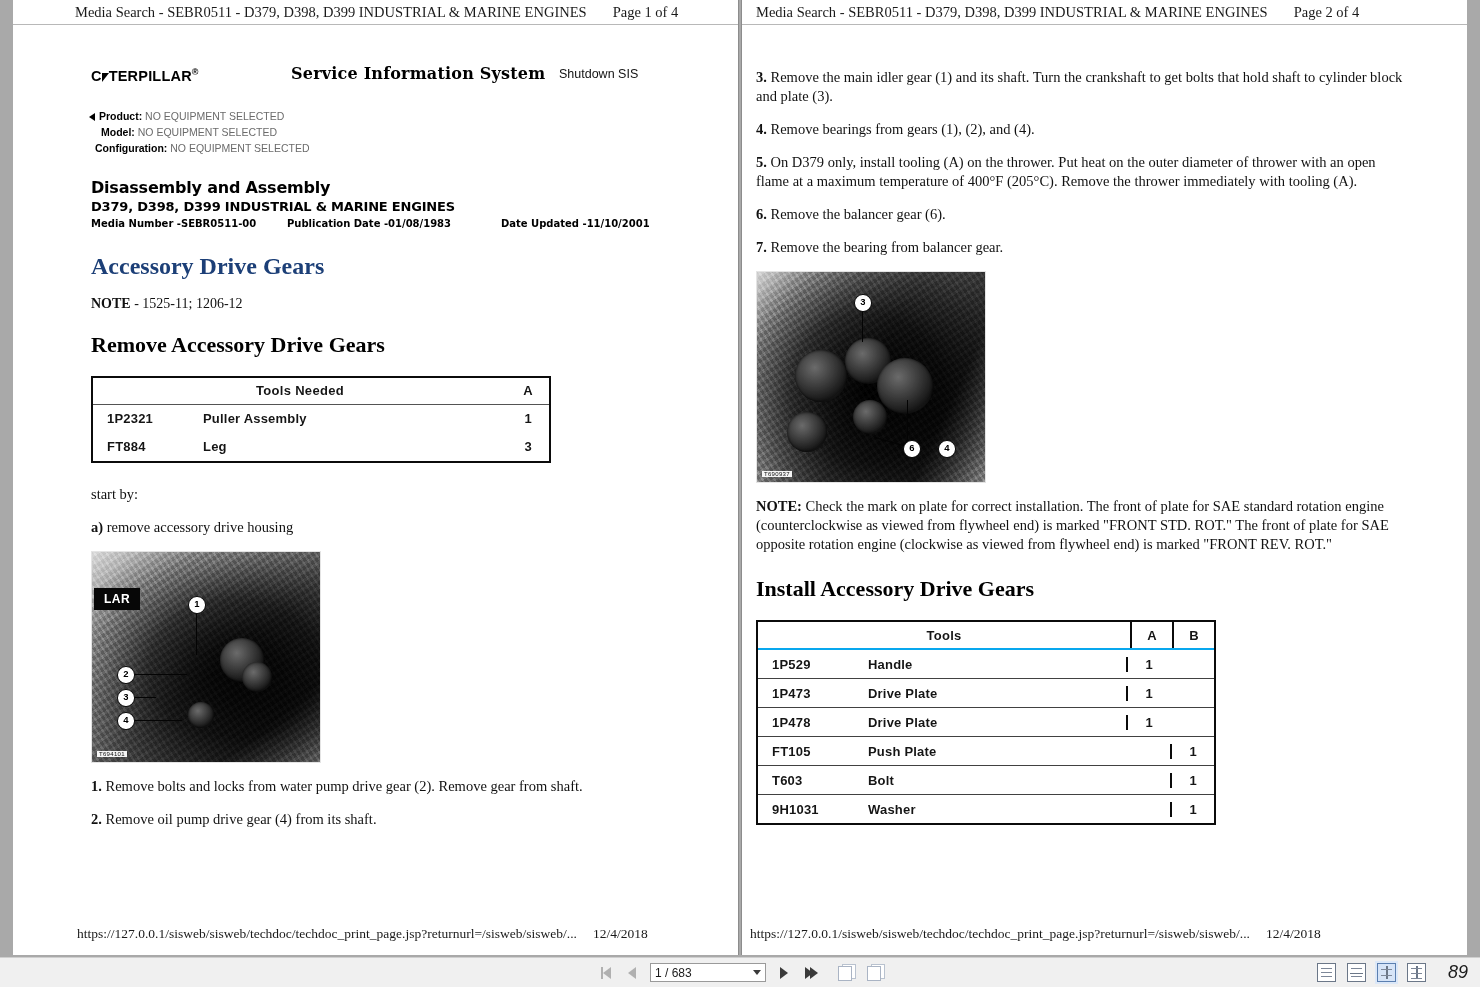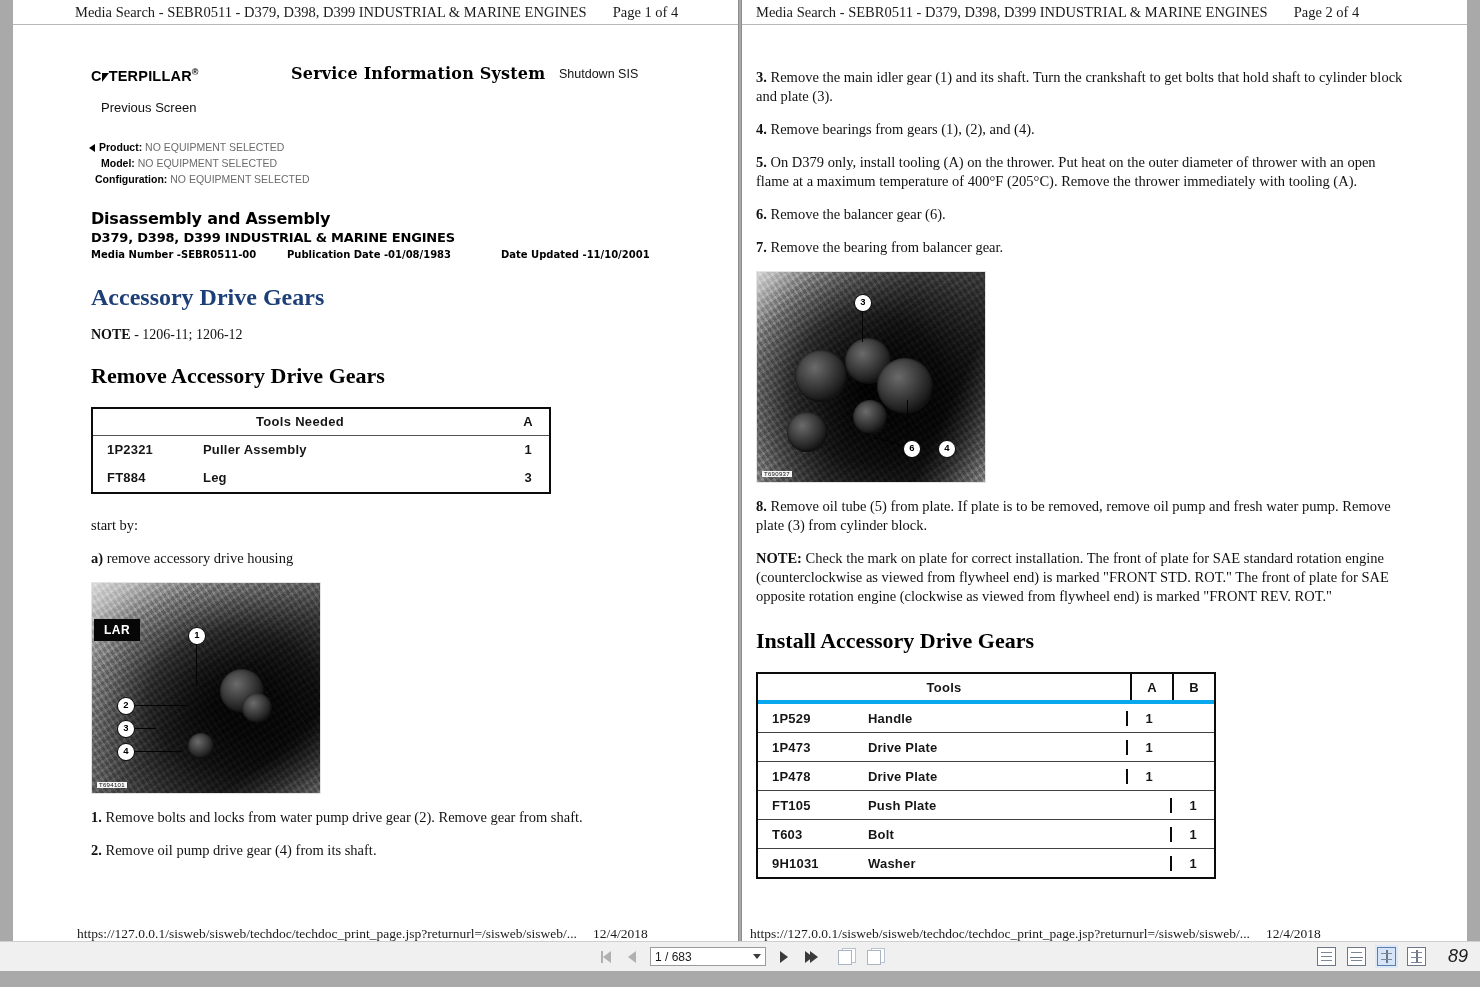--- a/index.html
+++ b/index.html
@@ -255,21 +255,21 @@
     font-weight: bold;
     letter-spacing: 0.2px;
   }
   .tt-row .c-qty {
     width: 42px;
     text-align: center;
     font-weight: bold;
   }
 
   
-  .tool-table.ruled .tt-head { border-bottom: 4px solid #0ea5e9; }
+  .tool-table.ruled .tt-head { border-bottom: 2px solid #0ea5e9; }
   .tool-table.ruled .tt-row { border-bottom: 1px solid #444; }
   .tool-table.ruled .tt-row:last-child { border-bottom: none; }
   .tool-table.ruled .c-qty { border-left: 2px solid #111; }
   .tool-table.ruled .tt-head .th-col { border-left: 2px solid #111; height: 100%; display:flex; align-items:center; justify-content:center; box-sizing:border-box;}
 
   .para {
     font-family: "Liberation Serif", serif;
     font-size: 14.5px;
     line-height: 19px;
     color: #111;
@@ -354,21 +354,21 @@
     font-weight: bold;
     font-size: 12px;
     line-height: 22px;
     text-align: center;
     letter-spacing: 0.5px;
   }
 
   
   .toolbar {
     position: absolute;
-    left: 0; bottom: 16px;
+    left: 0; bottom: 0;
     width: 1480px;
     height: 29px;
     background: #f0f0f0;
     border-top: 1px solid #cfcfcf;
     display: flex;
     align-items: center;
     font-family: "Liberation Sans", sans-serif;
   }
   .tb-center {
     position: absolute;
@@ -471,21 +471,20 @@
       <div class="content">
 
         <div class="sis-top">
           <div class="cat-logo">
             <span>C</span><span class="wedge"></span><span>TERPILLAR</span><span style="font-size:9px;vertical-align:super;">®</span>
           </div>
           <div class="sis-title">Service Information System</div>
           <div class="shutdown">Shutdown SIS</div>
         </div>
 
-        <div class="prev-screen">Previous Screen</div>
 
         <div class="equip-block">
           <div class="equip-row r1">
             <span class="back-arrow"></span><span class="lbl">Product:</span>
             <span class="val">NO EQUIPMENT SELECTED</span>
           </div>
           <div class="equip-row r2">
             <span class="lbl">Model:</span>
             <span class="val">NO EQUIPMENT SELECTED</span>
           </div>
@@ -499,21 +498,21 @@
         <div class="doc-sub">D379, D398, D399 INDUSTRIAL &amp; MARINE ENGINES</div>
         <div class="doc-meta">
           <span class="m1">Media Number -SEBR0511-00</span>
           <span class="m2">Publication Date -01/08/1983</span>
           <span>Date Updated -11/10/2001</span>
         </div>
 
         <div class="sec-blue" style="color: rgb(28, 63, 119);">Accessory Drive Gears</div>
 
         <div class="smcs">
-          <b>NOTE</b><span> - 1206-11; 1206-12</span>
+          <b>NOTE</b><span> - 1525-11; 1206-12</span>
         </div>
 
         <div class="sec-black">Remove Accessory Drive Gears</div>
 
         <div class="tool-table">
           <div class="tt-head">
             <div class="th-main">Tools Needed</div>
             <div class="th-col">A</div>
           </div>
           <div class="tt-row">
@@ -600,23 +599,20 @@
           <div class="gear" style="left:96px;top:128px;width:34px;height:34px;"></div>
           <div class="leadv" style="left:105px;top:36px;height:34px;"></div>
           <div class="leadv" style="left:150px;top:128px;height:48px;"></div>
           <div class="lead" style="left:118px;top:165px;width:30px;transform:rotate(16deg);"></div>
           <div class="callout" style="left:97px;top:22px;">3</div>
           <div class="callout" style="left:146px;top:168px;">6</div>
           <div class="callout" style="left:181px;top:168px;">4</div>
           <div class="photo-id">T690937</div>
         </div>
 
-        <div class="para">
-          <b>8.</b><span> Remove oil tube (5) from plate. If plate is to be removed, remove oil pump and fresh water pump. Remove plate (3) from cylinder block.</span>
-        </div>
 
         <div class="para">
           <b>NOTE:</b><span> Check the mark on plate for correct installation. The front of plate for SAE standard rotation engine (counterclockwise as viewed from flywheel end) is marked "FRONT STD. ROT." The front of plate for SAE opposite rotation engine (clockwise as viewed from flywheel end) is marked "FRONT REV. ROT."</span>
         </div>
 
         <div class="sec-black">Install Accessory Drive Gears</div>
 
         <div class="tool-table ruled">
           <div class="tt-head">
             <div class="th-main">Tools</div>

